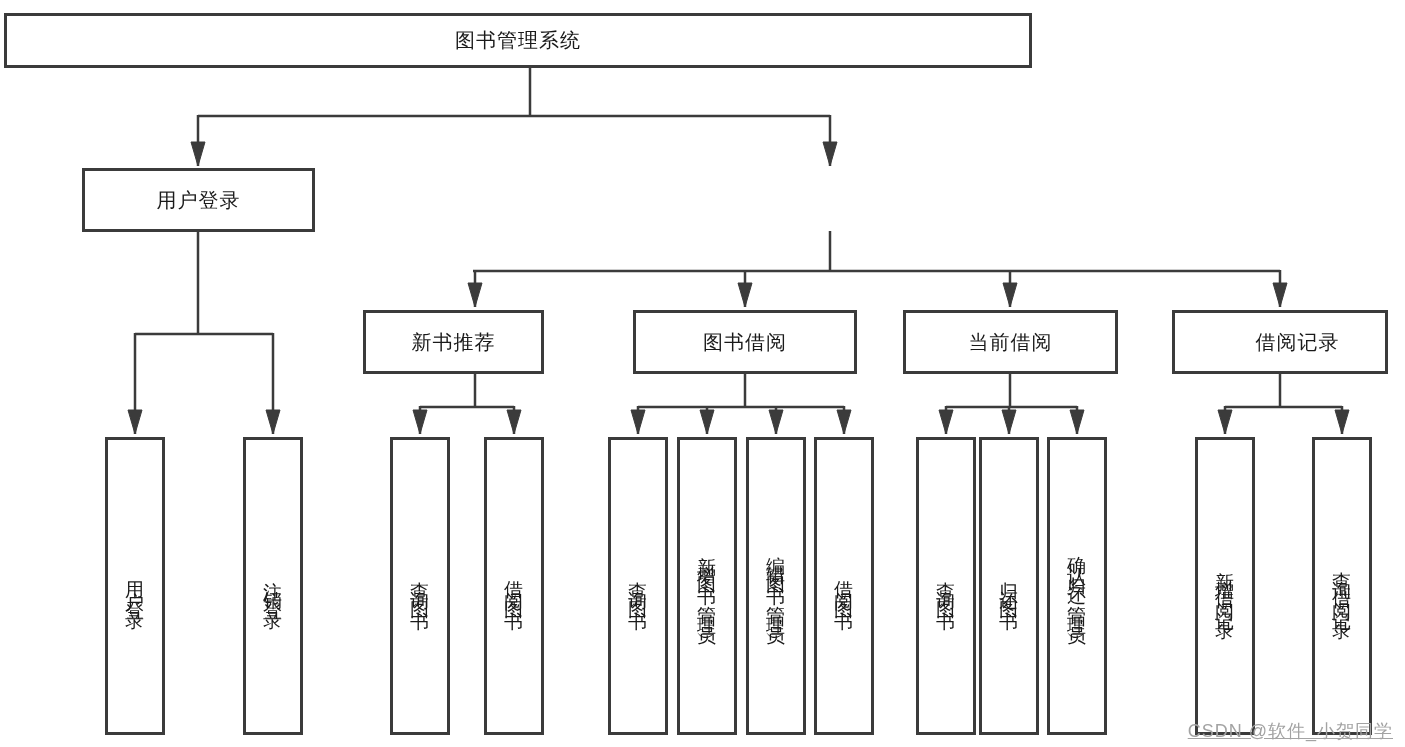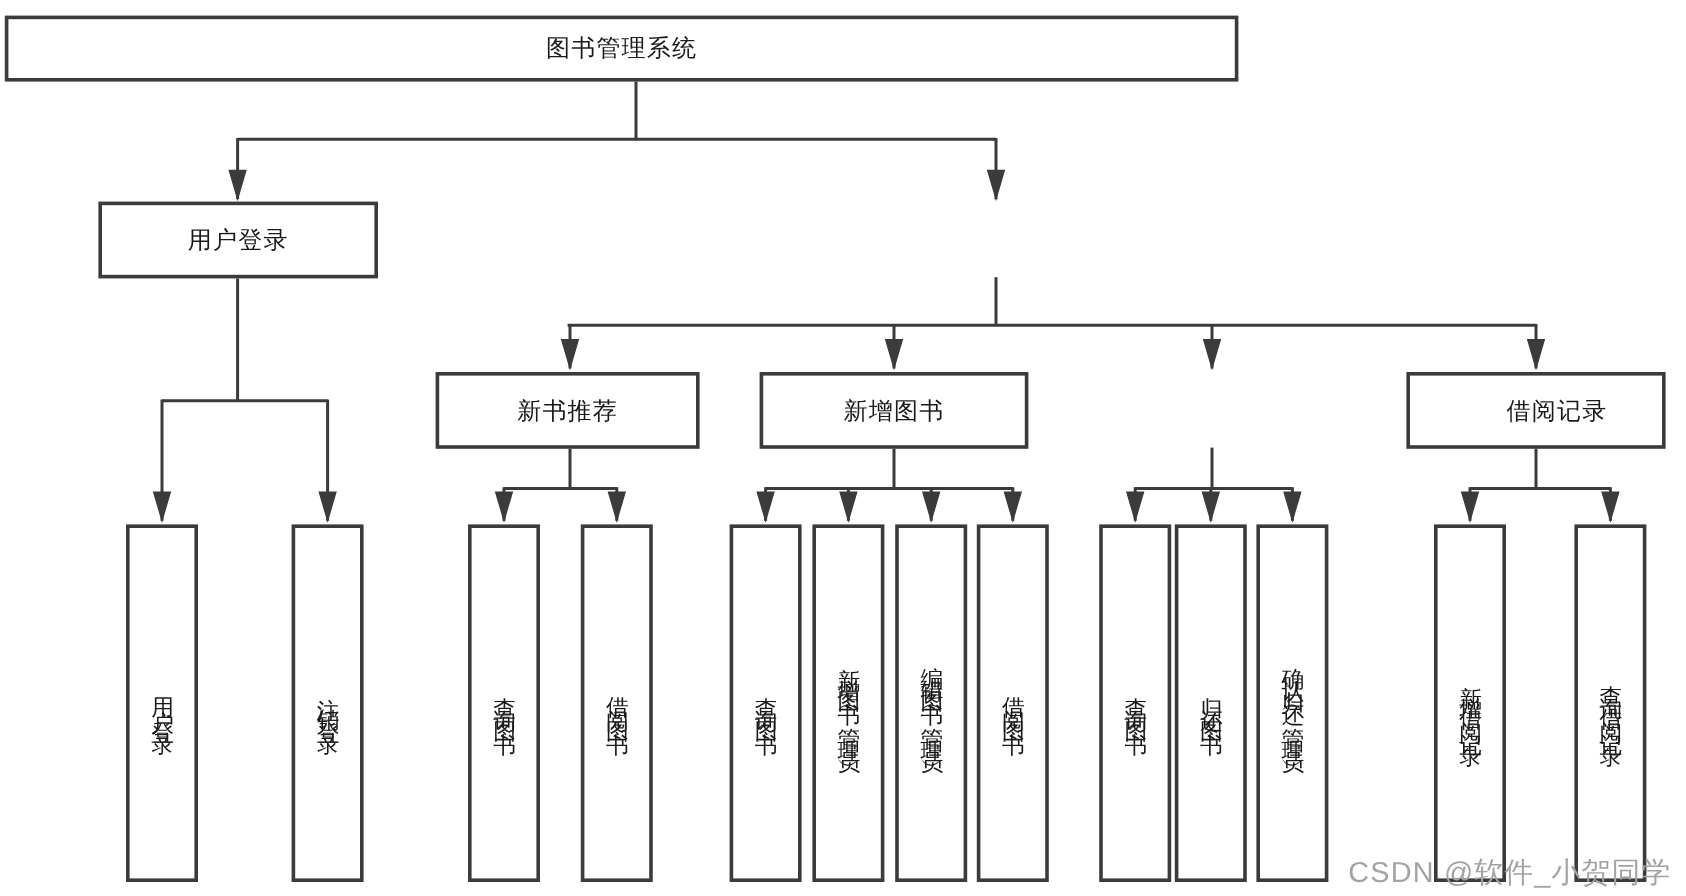--- a/index.html
+++ b/index.html
@@ -26,25 +26,26 @@
   .leaf{
     writing-mode:vertical-rl;
     text-orientation:mixed;
     font-size:19px;
     letter-spacing:10px;
     line-height:1;
   }
   .watermark{
     position:absolute;
     right:12px;bottom:4px;
-    font-size:24px;
+    font-size:18px;
     color:#a3a3a3;
     letter-spacing:1px;
     z-index:3;
     white-space:nowrap;
+    text-decoration:underline;
   }
 </style>
 </head>
 <body>
 
 <div class="canvas">
 
   <svg class="connectors" width="1405" height="747" viewBox="0 0 1405 747" xmlns="http://www.w3.org/2000/svg">
     <defs>
       <marker id="ah" markerUnits="userSpaceOnUse" markerWidth="28" markerHeight="18" viewBox="0 0 28 18" refX="26" refY="9" orient="auto">
@@ -92,22 +93,23 @@
       <path d="M1225,407 H1342"></path>
       <path d="M1225,406 V434" marker-end="url(#ah)"></path>
       <path d="M1342,406 V434" marker-end="url(#ah)"></path>
     </g>
   </svg>
 
   <div class="node" style="left:4px;top:13px;width:1028px;height:55px;">图书管理系统</div>
 
   <div class="node" style="left:82px;top:168px;width:233px;height:64px;">用户登录</div>
 
-  <div class="node" style="left:363px;top:310px;width:220px;height:64px;">新书推荐</div>
-  <div class="node" style="left:633px;top:310px;width:224px;height:64px;">新增图书</div>
+  <div class="node" style="left:363px;top:310px;width:181px;height:64px;">新书推荐</div>
+  <div class="node" style="left:633px;top:310px;width:224px;height:64px;">图书借阅</div>
+  <div class="node" style="left:903px;top:310px;width:215px;height:64px;">当前借阅</div>
   <div class="node" style="left:1172px;top:310px;width:216px;height:64px;padding-left:35px;">借阅记录</div>
 
   <div class="node leaf" style="left:105px;top:437px;width:60px;height:298px;">用户登录</div>
   <div class="node leaf" style="left:243px;top:437px;width:60px;height:298px;">注销登录</div>
 
   <div class="node leaf" style="left:390px;top:437px;width:60px;height:298px;">查询图书</div>
   <div class="node leaf" style="left:484px;top:437px;width:60px;height:298px;">借阅图书</div>
 
   <div class="node leaf" style="left:608px;top:437px;width:60px;height:298px;">查询图书</div>
   <div class="node leaf" style="left:677px;top:437px;width:60px;height:298px;">新增图书（管理员）</div>

